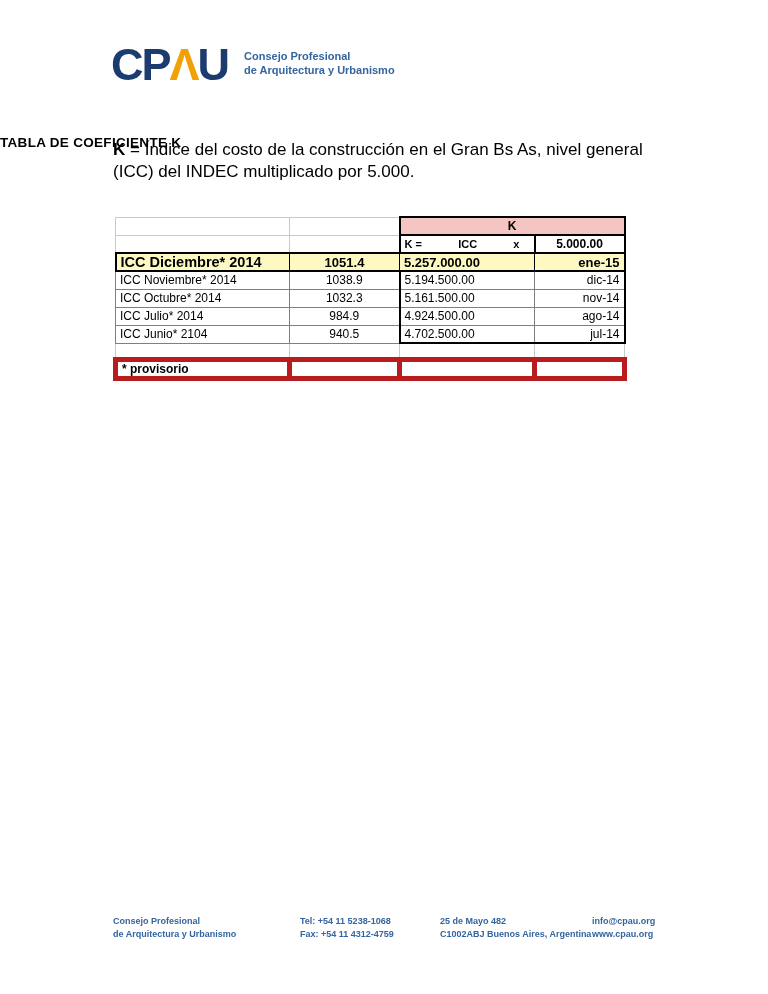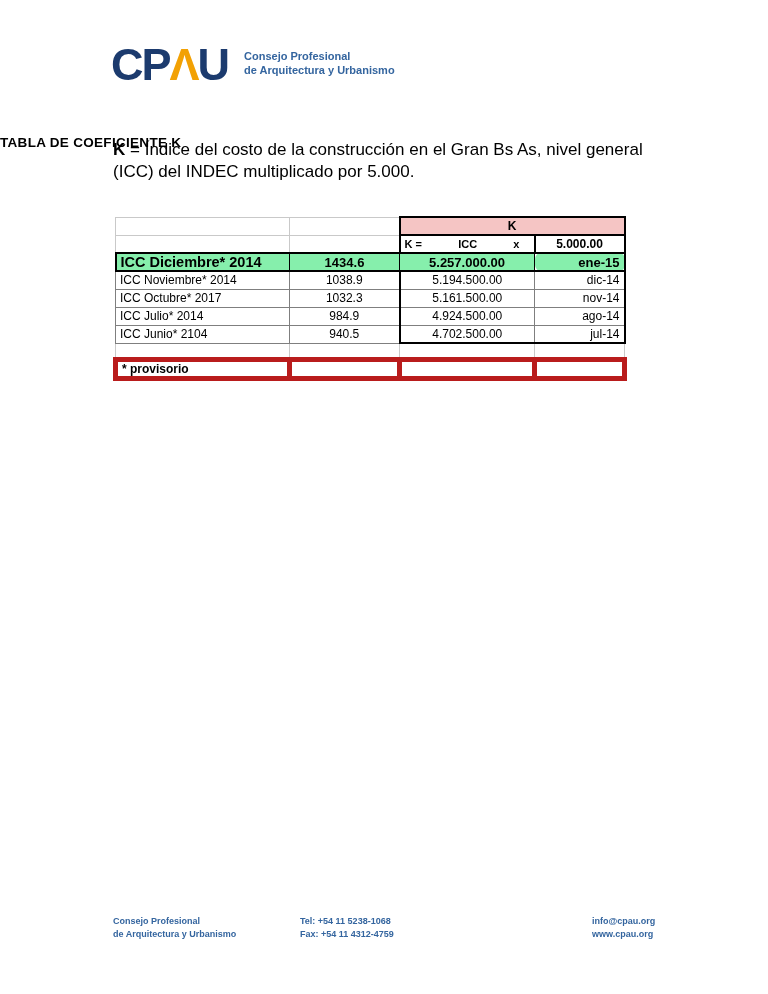--- a/index.html
+++ b/index.html
@@ -47,27 +47,27 @@
   .pink { background:#f5c5c4; }
 
   .kcell {
     border:2px solid #000; text-align:center;
     font-weight:bold; font-size:13px; height:23px;
   }
   .formula-cell { border:2px solid #000; height:20px; }
   .formula-flex { display:flex; justify-content:space-between; align-items:center; font-weight:bold; font-size:11px; padding:0 10px 0 0; }
   .factor-cell { border:2px solid #000; text-align:center; font-weight:bold; font-size:11px; height:20px; }
 
-  .hl td { background:#86efac; border:1px solid #000; border-top:2px solid #000; border-bottom:2px solid #000; height:16px; font-weight:bold; }
+  .hl td { background:#fef9c3; border:1px solid #000; border-top:2px solid #000; border-bottom:2px solid #000; height:16px; font-weight:bold; }
   .hl td:first-child { border-left:2px solid #000; font-size:14.5px; }
   .hl td:last-child  { border-right:2px solid #000;border-radius:6px; }
   .hl .num { font-size:13px; }
 
   .c-num  { text-align:center; }
-  .c-val  { text-align:center; }
+  .c-val  { }
   .c-mon  { text-align:right; padding-right:7px; }
 
   .data td { border:1px solid #7f7f7f; }
   .data td.vcol { border-left:2px solid #000; }
   .data td.mcol { border-right:2px solid #000; }
   .data-last td.vcol, .data-last td.mcol { border-bottom:2px solid #000; }
 
   .spacer-row td { border:1px solid #c9c9c9; height:16px; }
   .foot-row td { border:5px solid #b91c1c; height:19px; }
   .footnote { font-weight:bold; font-size:12.5px; }
@@ -117,33 +117,33 @@
             <span>K =</span>
             <span>ICC</span>
             <span>x</span>
           </div>
         </td>
         <td class="factor-cell">5.000.00</td>
       </tr>
 
       <tr class="hl">
         <td>ICC Diciembre* 2014</td>
-        <td class="c-num num">1434.6</td>
+        <td class="c-num num">1051.4</td>
         <td class="c-val num">5.257.000.00</td>
         <td class="c-mon num">ene-15</td>
       </tr>
 
       <tr class="data">
         <td>ICC Noviembre* 2014</td>
         <td class="c-num">1038.9</td>
         <td class="c-val vcol">5.194.500.00</td>
         <td class="c-mon mcol">dic-14</td>
       </tr>
       <tr class="data">
-        <td>ICC Octubre* 2017</td>
+        <td>ICC Octubre* 2014</td>
         <td class="c-num">1032.3</td>
         <td class="c-val vcol">5.161.500.00</td>
         <td class="c-mon mcol">nov-14</td>
       </tr>
       <tr class="data">
         <td>ICC Julio* 2014</td>
         <td class="c-num">984.9</td>
         <td class="c-val vcol">4.924.500.00</td>
         <td class="c-mon mcol">ago-14</td>
       </tr>
@@ -170,18 +170,22 @@
   </table>
 
   <div class="footer-col f1">
     <div>Consejo Profesional</div>
     <div>de Arquitectura y Urbanismo</div>
   </div>
   <div class="footer-col f2">
     <div>Tel: +54 11 5238-1068</div>
     <div>Fax: +54 11 4312-4759</div>
   </div>
+  <div class="footer-col f3">
+    <div>25 de Mayo 482</div>
+    <div>C1002ABJ Buenos Aires, Argentina</div>
+  </div>
   <div class="footer-col f4">
     <div>info@cpau.org</div>
     <div>www.cpau.org</div>
   </div>
 
 </div>
 
 </body></html>

